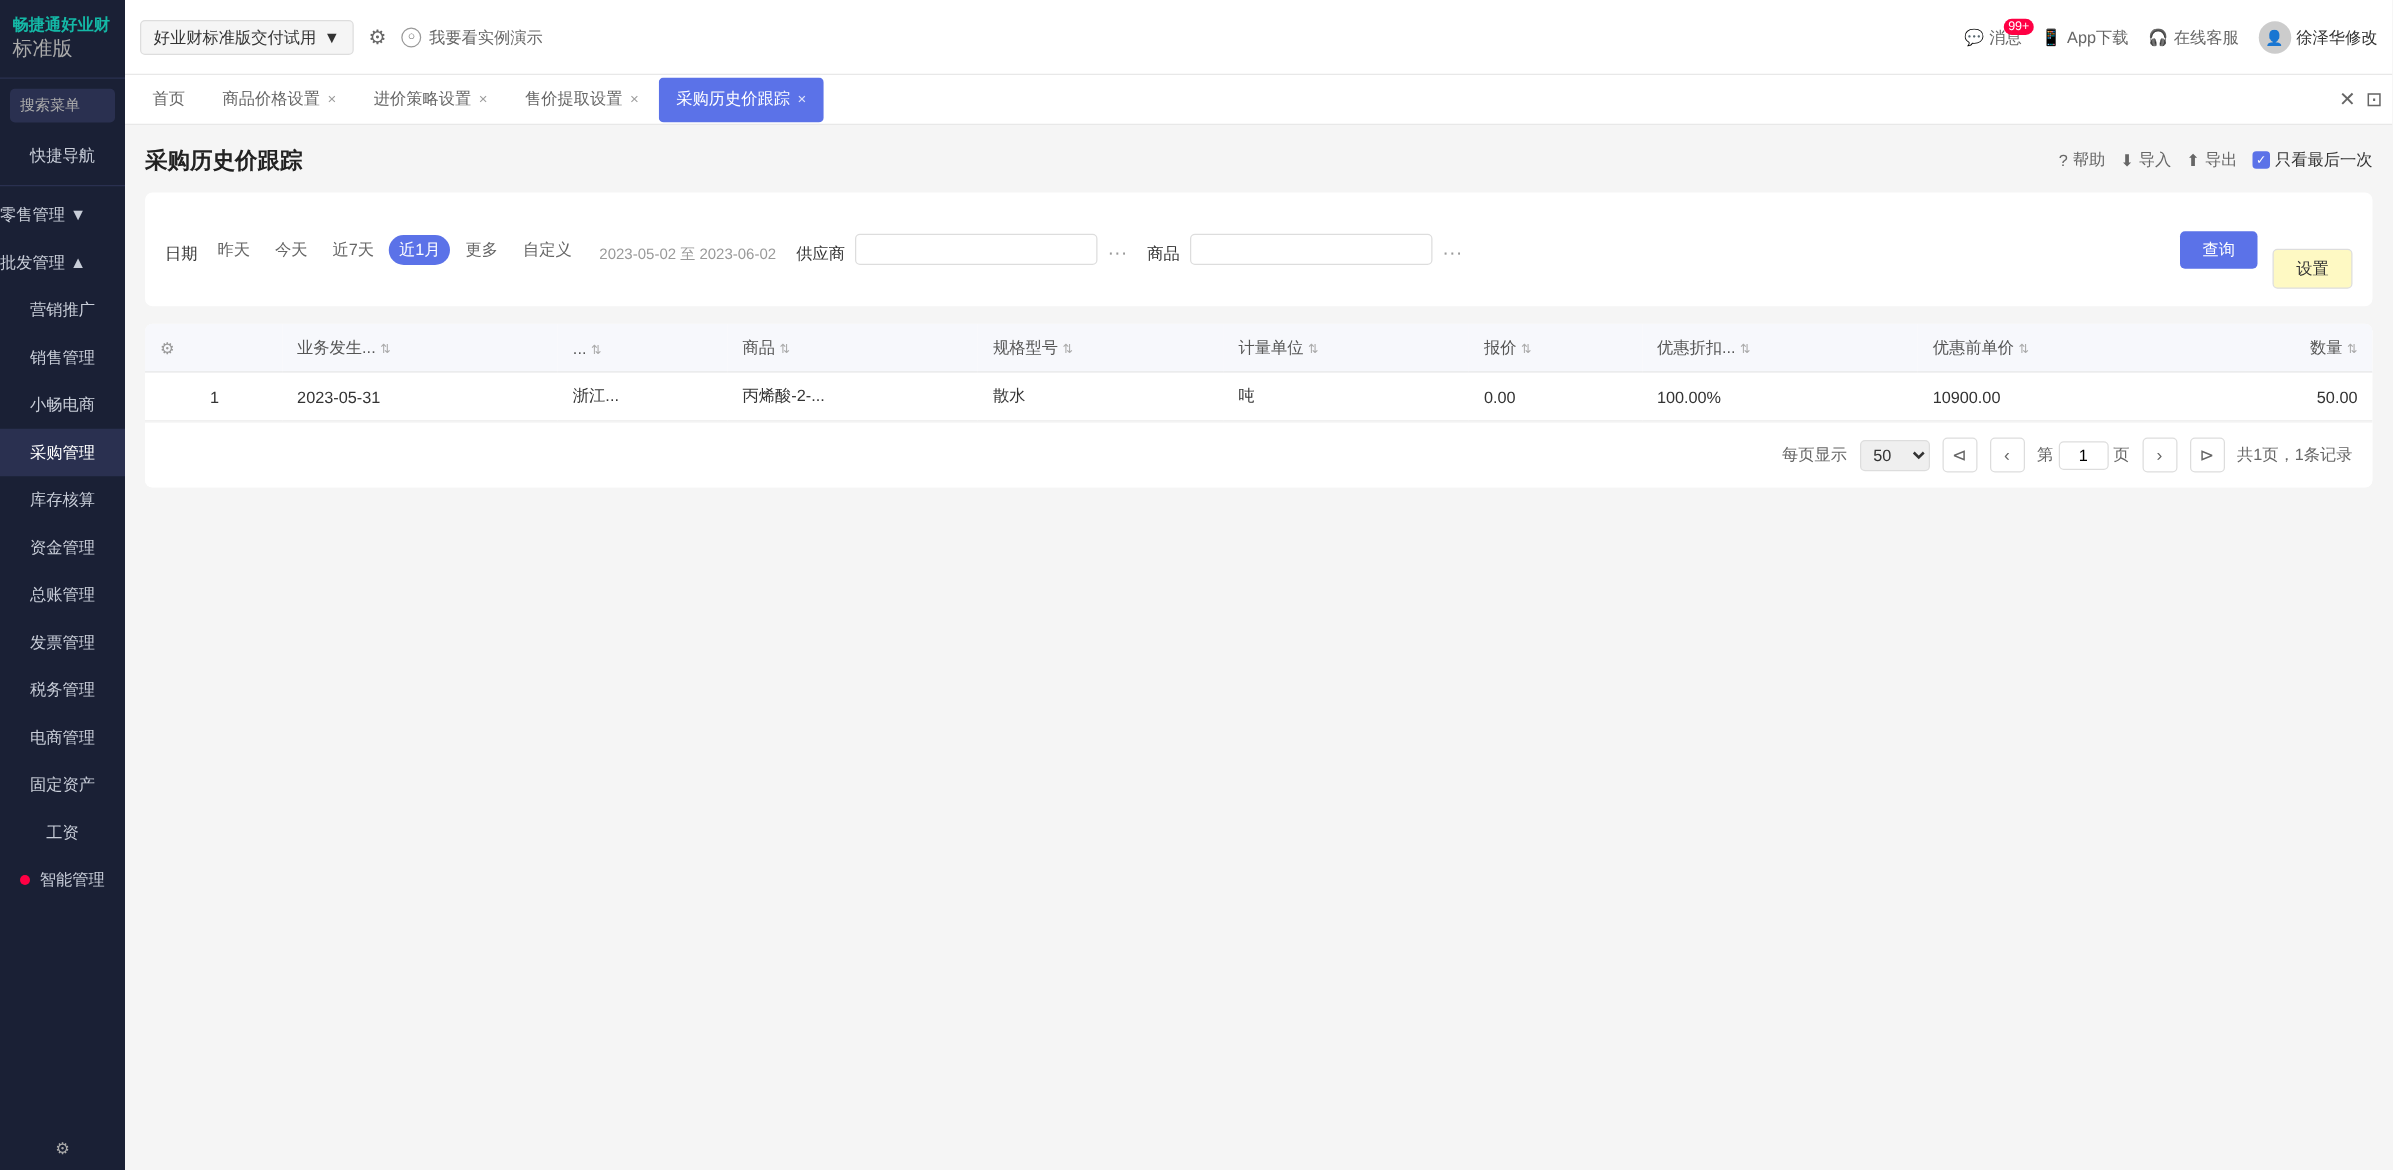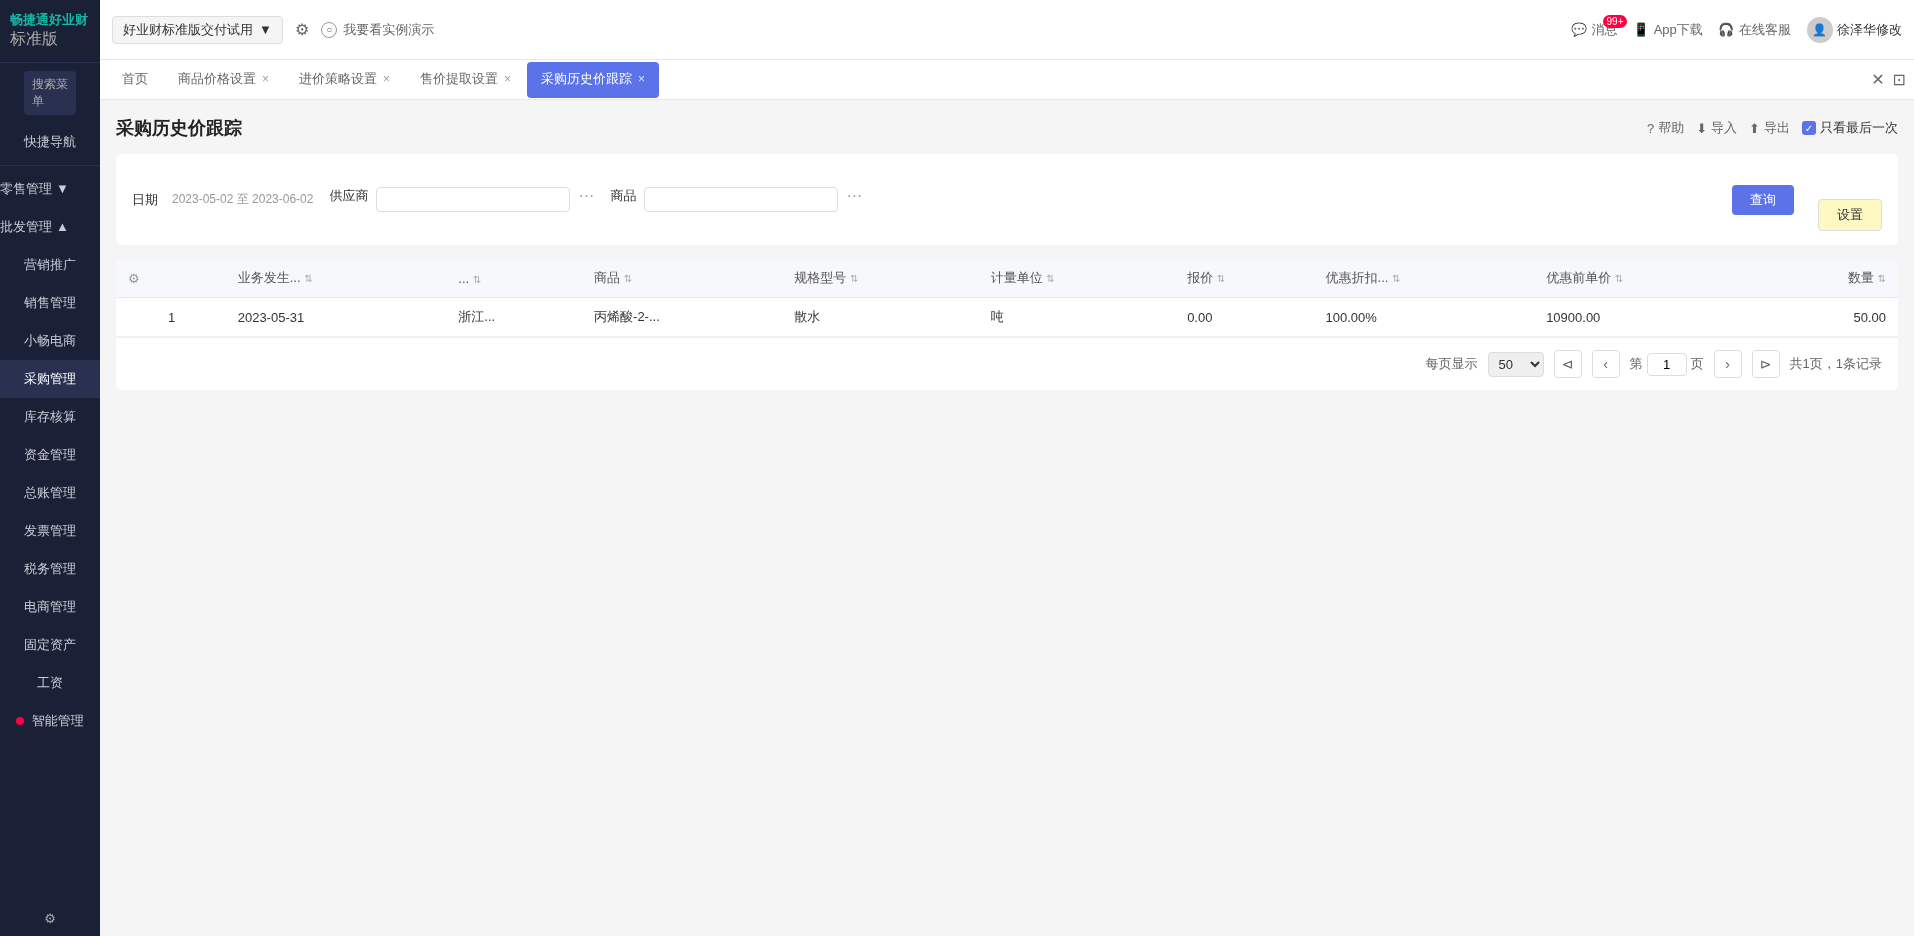--- a/index.html
+++ b/index.html
@@ -3,21 +3,21 @@
   <meta charset="utf-8">
   <style>
     * { box-sizing: border-box; margin: 0; padding: 0; }
     body { font-family: "Microsoft YaHei", "PingFang SC", sans-serif; font-size: 13px; background: #f5f5f5; display: flex; height: 936px; overflow: hidden; }
 
     
     .sidebar { width: 100px; background: #1a2035; display: flex; flex-direction: column; color: #c8cdd8; flex-shrink: 0; height: 100%; overflow-y: auto; }
     .sidebar-logo { padding: 12px 10px; background: #1a2035; border-bottom: 1px solid #2a3050; }
     .sidebar-logo-title { color: #14b8a6; font-size: 13px; font-weight: bold; line-height: 1.3; }
     .sidebar-logo-sub { color: #aaa; font-size: 16px; }
-    .sidebar-search { padding: 8px 24px; }
+    .sidebar-search { padding: 8px 8px; }
     .sidebar-search-btn { width: 100%; background: #2a3050; border: none; color: #aaa; padding: 5px 8px; border-radius: 4px; cursor: pointer; font-size: 12px; text-align: left; }
     .sidebar-nav-item { padding: 10px 0; text-align: center; cursor: pointer; font-size: 13px; color: #c8cdd8; }
     .sidebar-nav-item.active { background: #2a3050; color: #fff; }
     .sidebar-nav-item.has-arrow { display: flex; align-items: center; justify-content: flex-start; gap: 4px; }
     .sidebar-divider { height: 1px; background: #2a3050; margin: 4px 0; }
     .sidebar-bottom { margin-top: auto; padding: 10px 0; text-align: center; }
     .sidebar-gear { color: #aaa; cursor: pointer; }
     .dot-red { width: 8px; height: 8px; background: #f04; border-radius: 50%; display: inline-block; margin-right: 4px; }
 
     
@@ -47,29 +47,29 @@
     .content { flex: 1; overflow-y: auto; padding: 16px; background: #f5f5f5; }
     .page-header { display: flex; align-items: center; justify-content: space-between; margin-bottom: 14px; }
     .page-title { font-size: 18px; font-weight: bold; color: #222; }
     .page-actions { display: flex; align-items: center; gap: 12px; }
     .page-action { display: flex; align-items: center; gap: 4px; cursor: pointer; color: #666; font-size: 13px; }
     .page-action-checkbox { display: flex; align-items: center; gap: 4px; cursor: pointer; color: #333; font-size: 13px; }
     .checkbox-checked { width: 14px; height: 14px; background: #5b72e8; border-radius: 3px; display: flex; align-items: center; justify-content: center; color: #fff; font-size: 10px; }
 
     
     .filter-bar { background: #fff; border-radius: 6px; padding: 14px 16px; margin-bottom: 14px; display: flex; align-items: center; gap: 16px; flex-wrap: wrap; }
-    .filter-group { display: flex; align-items: flex-start; gap: 8px; }
+    .filter-group { display: flex; align-items: flex-end; gap: 8px; }
     .filter-label { color: #333; font-size: 13px; }
     .filter-date-options { display: flex; align-items: center; gap: 4px; }
     .date-opt { padding: 3px 8px; border-radius: 4px; cursor: pointer; font-size: 13px; color: #666; }
     .date-opt.active { background: #5b72e8; color: #fff; border-radius: 12px; }
     .date-range { font-size: 12px; color: #999; margin-left: 6px; }
     .filter-input { border: 1px solid #ddd; border-radius: 4px; padding: 4px 8px; font-size: 13px; color: #333; min-width: 120px; outline: none; }
     .filter-dots { color: #999; cursor: pointer; font-size: 16px; }
-    .filter-actions { margin-left: auto; display: flex; align-items: center; gap: 24px; }
+    .filter-actions { margin-left: auto; display: flex; align-items: center; gap: 12px; }
     .btn-primary { background: #5b72e8; color: #fff; border: none; border-radius: 4px; padding: 6px 18px; cursor: pointer; font-size: 13px; }
     .btn-default { background: #fef9c3; color: #333; border: 1px solid #ddd; border-radius: 4px; padding: 6px 18px; cursor: pointer; font-size: 13px; margin-top: 31px; }
 
     
     .table-wrapper { background: #fff; border-radius: 6px; overflow: hidden; }
     .data-table { width: 100%; border-collapse: collapse; }
     .data-table th { background: #f7f8fc; padding: 10px 12px; text-align: left; font-size: 13px; color: #555; font-weight: normal; border-bottom: 1px solid #e8e8e8; white-space: nowrap; }
     .data-table th .sort-arrows { color: #aaa; font-size: 10px; cursor: pointer; }
     .data-table td { padding: 10px 12px; font-size: 13px; color: #333; border-bottom: 1px solid #f0f0f0; white-space: nowrap; }
     .col-gear { width: 40px; text-align: center; }
@@ -205,20 +205,28 @@
         <div class="page-action-checkbox">
           <div class="checkbox-checked">✓</div>
           <span>只看最后一次</span>
         </div>
       </div>
     </div>
 
     <div class="filter-bar">
       <div class="filter-group">
         <span class="filter-label">日期</span>
+        <div class="filter-date-options">
+          <span class="date-opt">昨天</span>
+          <span class="date-opt">今天</span>
+          <span class="date-opt">近7天</span>
+          <span class="date-opt active">近1月</span>
+          <span class="date-opt">更多</span>
+          <span class="date-opt">自定义</span>
+        </div>
         <span class="date-range">2023-05-02 至 2023-06-02</span>
       </div>
       <div class="filter-group">
         <span class="filter-label">供应商</span>
         <input class="filter-input" type="text" style="">
         <span class="filter-dots">···</span>
       </div>
       <div class="filter-group">
         <span class="filter-label">商品</span>
         <input class="filter-input" type="text" style="">

